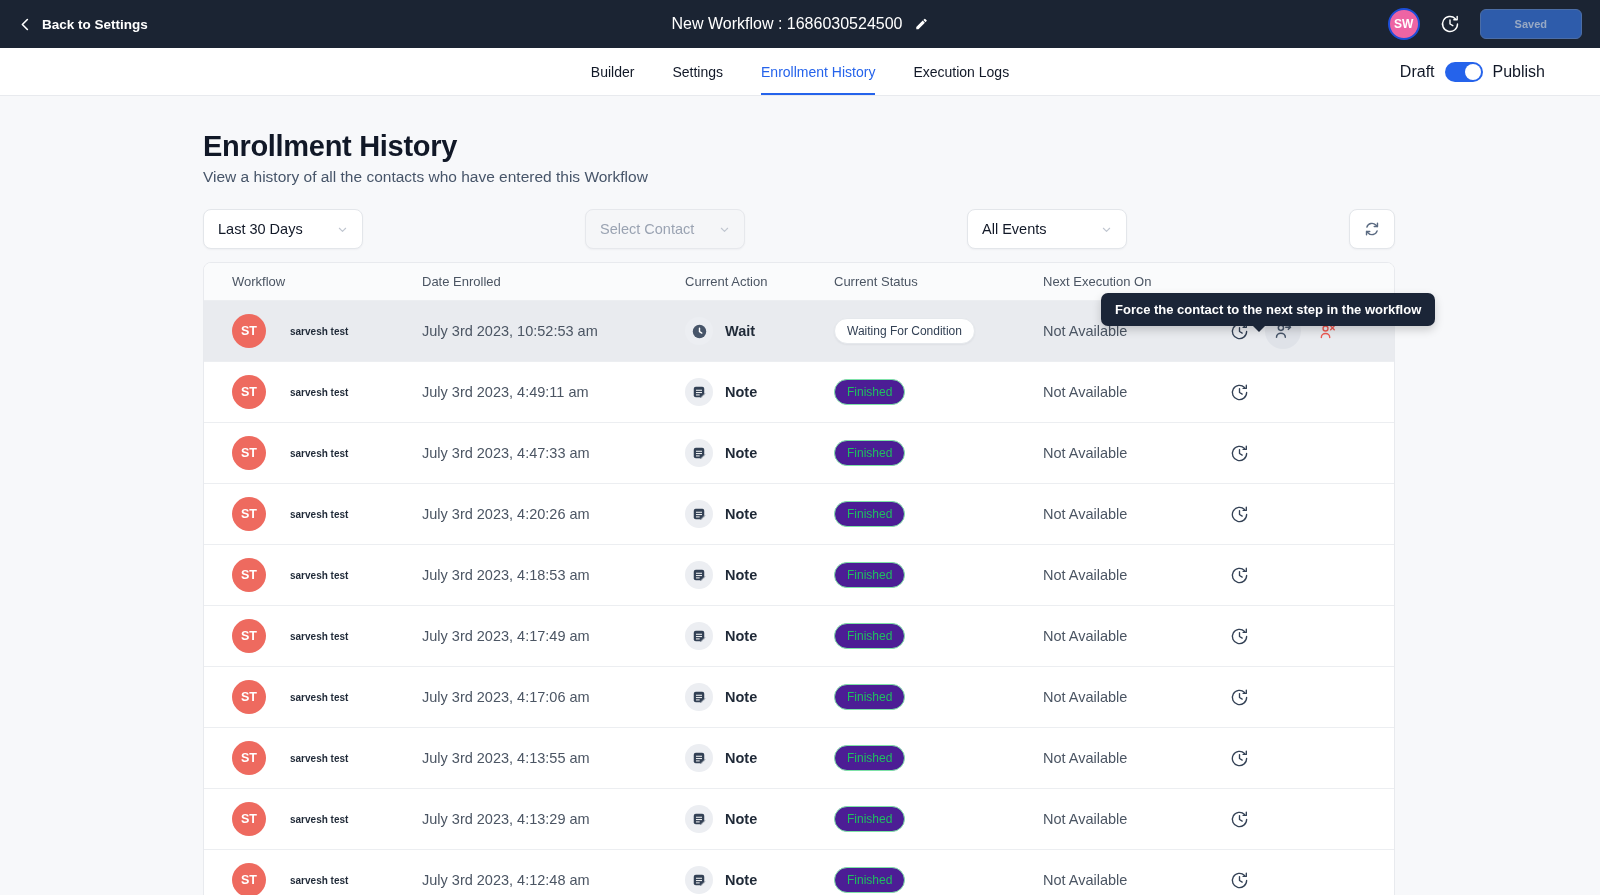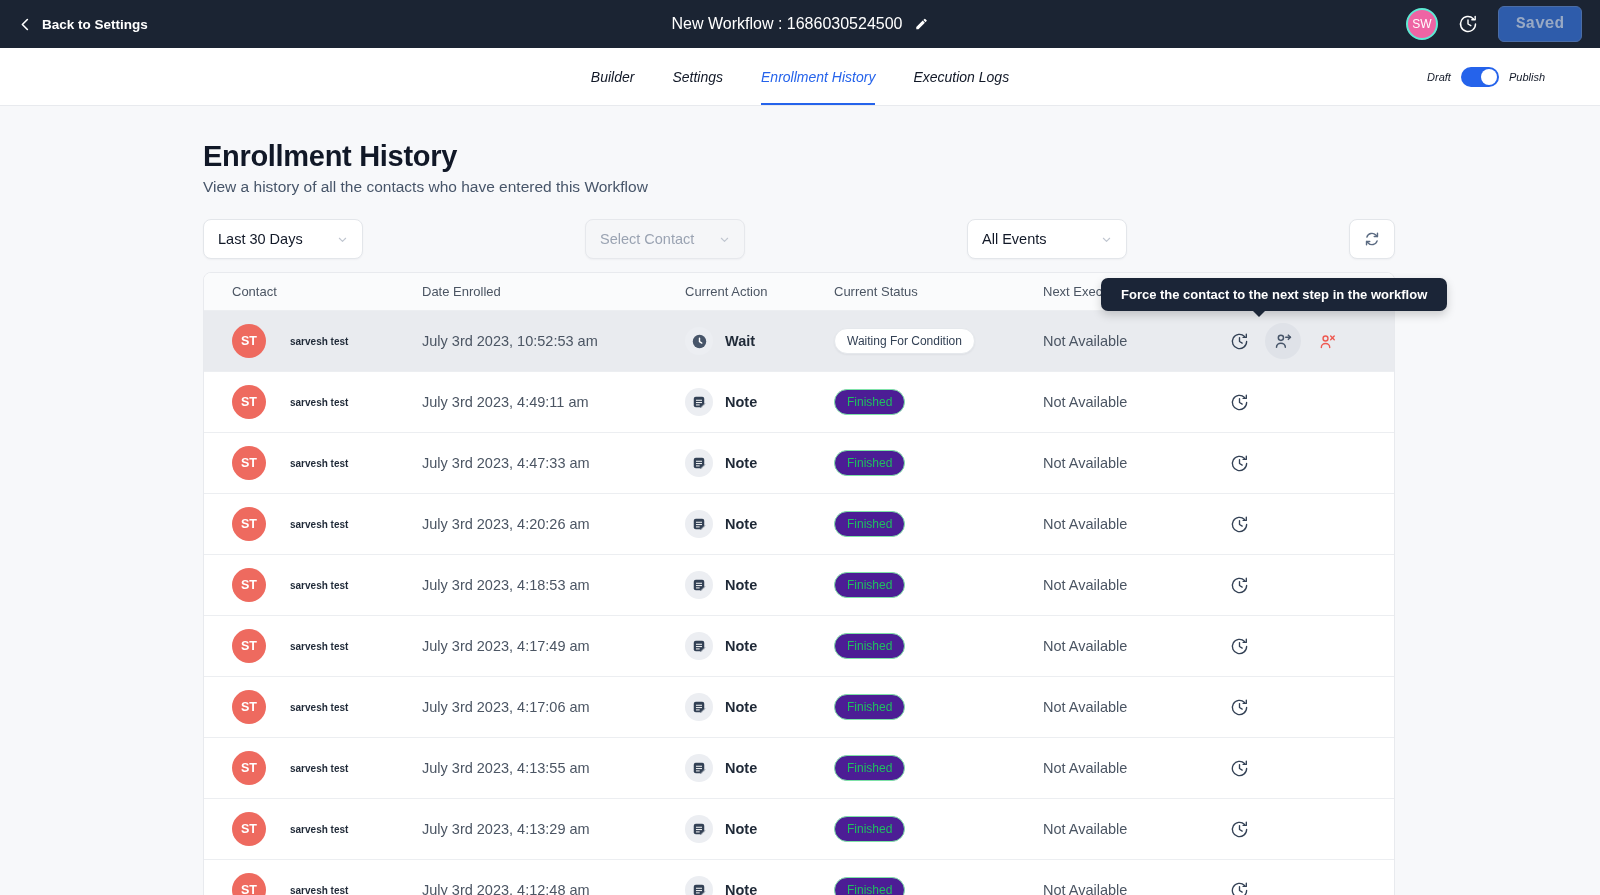--- a/index.html
+++ b/index.html
@@ -19,44 +19,43 @@
     font-size:13.5px; font-weight:700; cursor:pointer; }
   .topbar-title {
     position:absolute; left:50%; transform:translateX(-50%);
     display:flex; align-items:center; gap:12px; color:#fff;
     font-size:16px; font-weight:400;
   }
   .edit-icon-btn { display:flex; align-items:center; cursor:pointer; }
   .topbar-right { margin-left:auto; display:flex; align-items:center; gap:20px; }
   .avatar-sw {
     width:32px; height:32px; border-radius:50%; background:#ee64a4;
-    border:2px solid #5eead4; color:#fff; font-size:12px; font-weight:400;
+    border:2px solid #1d4ed8; color:#fff; font-size:12px; font-weight:700;
     display:flex; align-items:center; justify-content:center;
   }
   .topbar-icon-btn { display:flex; align-items:center; cursor:pointer; }
   .saved-btn {
     background:#2e5cab; border:1px solid #4b6da6; color:#98a9c4;
-    font-size:16px; font-weight:600; padding:8px 17px; border-radius:6px;
-    cursor:pointer; font-family:Liberation Mono, monospace;
+    font-size:11px; font-weight:600; padding:8px 34px; border-radius:6px;
+    cursor:pointer; font-family:Liberation Sans, sans-serif;
   }
   
   .tabbar {
-    height:58px; background:#fff; border-bottom:1px solid #e8eaee;
+    height:48px; background:#fff; border-bottom:1px solid #e8eaee;
     display:flex; align-items:stretch; justify-content:center; gap:38px;
     position:relative;
-    font-style:italic;
   }
   .tab {
     font-size:14px; color:#111827; display:flex; align-items:center;
     border-bottom:2px solid transparent; cursor:pointer; padding-top:2px;
   }
   .tab.active { color:#2563eb; border-bottom-color:#2563eb; }
   .publish-group {
     position:absolute; right:55px; top:0; height:100%;
-    display:flex; align-items:center; gap:10px; font-size:11px; color:#111827;
+    display:flex; align-items:center; gap:10px; font-size:16px; color:#111827;
   }
   .toggle {
     width:38px; height:20px; border-radius:10px; background:#2563eb;
     position:relative; cursor:pointer;
   }
   .toggle .knob {
     position:absolute; right:2px; top:2px; width:16px; height:16px;
     border-radius:50%; background:#fff;
   }
   
@@ -112,22 +111,22 @@
     box-shadow:0 1px 2px rgba(16,24,40,.05); }
   .badge.success { background:#4c1d95; border:1px solid #7ee2a8; color:#1fbf5f; }
   .row-actions { display:flex; align-items:center; gap:8px; }
   .icon-btn {
     width:36px; height:36px; border-radius:50%;
     display:flex; align-items:center; justify-content:center; cursor:pointer;
   }
   .icon-btn.circled { background:#dfe2e8; }
   
   .tooltip {
-    position:absolute; left:1101px; top:278px; background:#1b2537; color:#fff;
-    font-size:13px; font-weight:700; padding:9px 20px; border-radius:7px;
+    position:absolute; left:1101px; top:293px; background:#1b2537; color:#fff;
+    font-size:13px; font-weight:700; padding:9px 14px; border-radius:7px;
     white-space:nowrap; z-index:20; box-shadow:0 4px 10px rgba(0,0,0,.18);
   }
   .tooltip::after {
     content:""; position:absolute; left:151px; top:100%; margin-top:-1px;
     border:7px solid transparent; border-top-color:#1b2537;
   }
 </style>
 </head>
 <body>
 
@@ -203,21 +202,21 @@
         <path d="M5.2 9.5a7 7 0 0 1 11.9-2.7L19 8.6"></path>
           <path d="M19.3 4.3v4.3H15"></path>
         <path d="M18.8 14.5a7 7 0 0 1-11.9 2.7L5 15.4"></path>
           <path d="M4.7 19.7v-4.3H9"></path>
       </svg>
     </div>
   </div>
 
   <section class="table-card">
     <div class="grid-cols t-header">
-      <div>Contact</div>
+      <div>Workflow</div>
       <div>Date Enrolled</div>
       <div>Current Action</div>
       <div>Current Status</div>
       <div>Next Execution On</div>
       <div></div>
     </div>
     <div>
   <div class="grid-cols t-row highlighted">
     <div class="contact-cell">
       <div class="avatar-st">ST</div>

